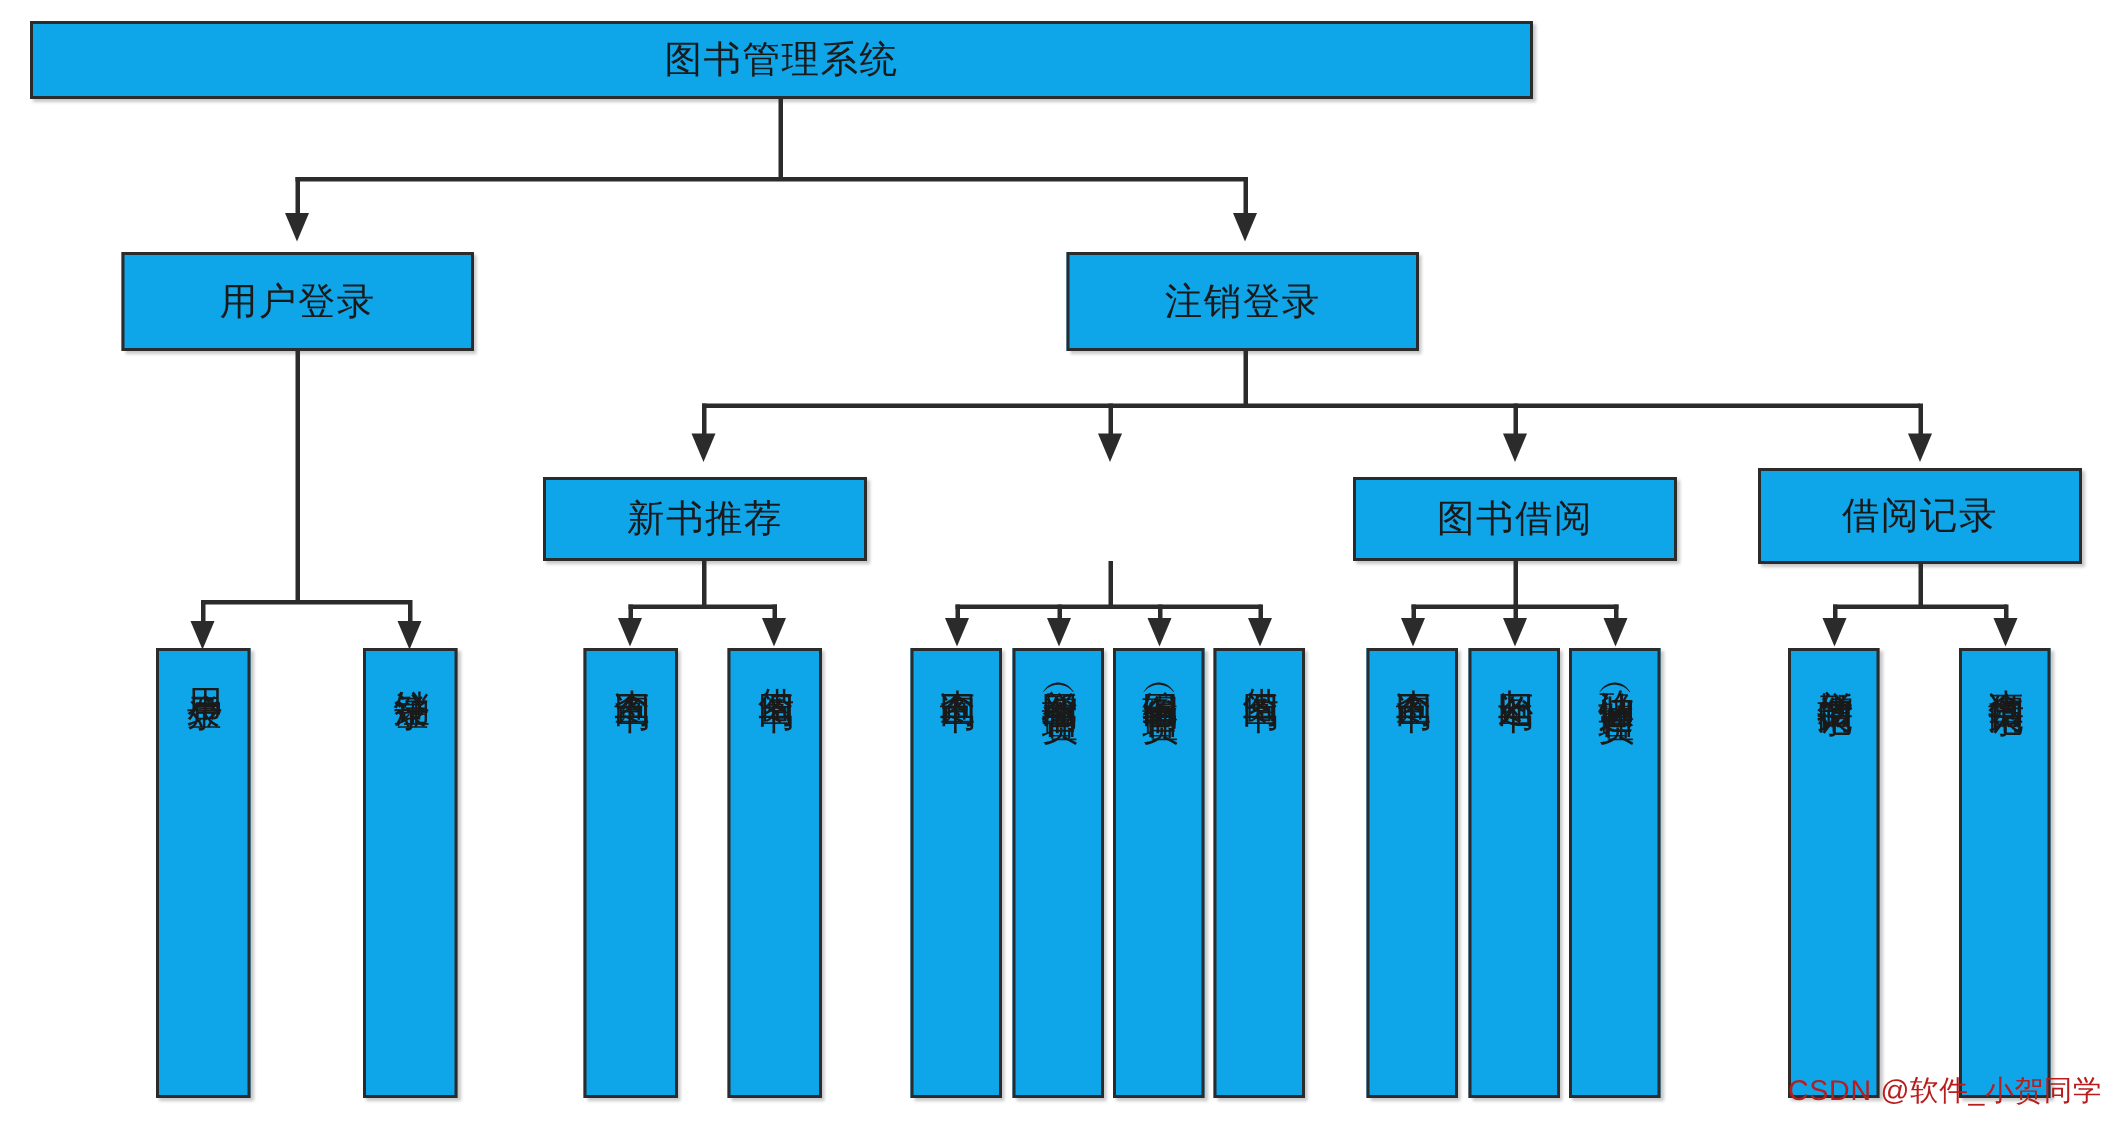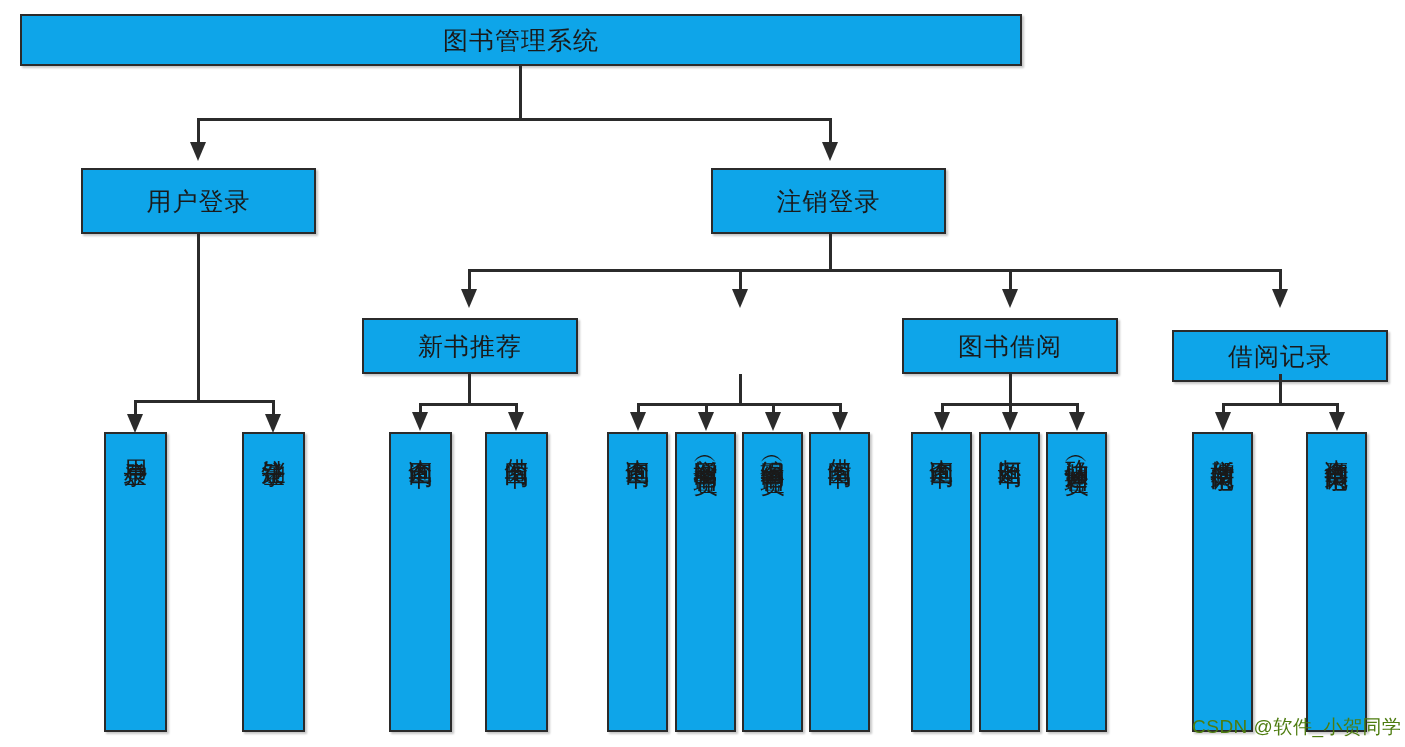--- a/index.html
+++ b/index.html
@@ -61,21 +61,21 @@
     position: absolute;
     width: 0;
     height: 0;
     border-left: 8px solid transparent;
     border-right: 8px solid transparent;
     border-top: 19px solid #2b2b2b;
   }
   .watermark {
     position: absolute;
     font-size: 19px;
-    color: #4d7c0f;
+    color: #b91c1c;
     white-space: nowrap;
     letter-spacing: 0.5px;
   }
 </style>
 </head>
 <body>
 
 <div id="canvas">
 
   <div class="node h" style="left:20px; top:14px; width:1002px; height:52px;">
@@ -115,21 +115,21 @@
   <div class="arrow" style="left:1002px; top:289px;"></div>
   <div class="vline" style="left:1279px; top:269px; height:22px;"></div>
   <div class="arrow" style="left:1272px; top:289px;"></div>
 
   <div class="node h" style="left:362px; top:318px; width:216px; height:56px;">
     <span class="node-label">新书推荐</span>
   </div>
   <div class="node h" style="left:902px; top:318px; width:216px; height:56px;">
     <span class="node-label">图书借阅</span>
   </div>
-  <div class="node h" style="left:1172px; top:330px; width:216px; height:52px;">
+  <div class="node h" style="left:1172px; top:312px; width:216px; height:64px;">
     <span class="node-label">借阅记录</span>
   </div>
 
   <div class="vline" style="left:468px; top:374px; height:31px;"></div>
   <div class="hline" style="left:419px; top:403px; width:99px; height:2.5px;"></div>
   <div class="vline" style="left:419px; top:403px; height:13px;"></div>
   <div class="arrow" style="left:412px; top:412px;"></div>
   <div class="vline" style="left:515px; top:403px; height:13px;"></div>
   <div class="arrow" style="left:508px; top:412px;"></div>
 

